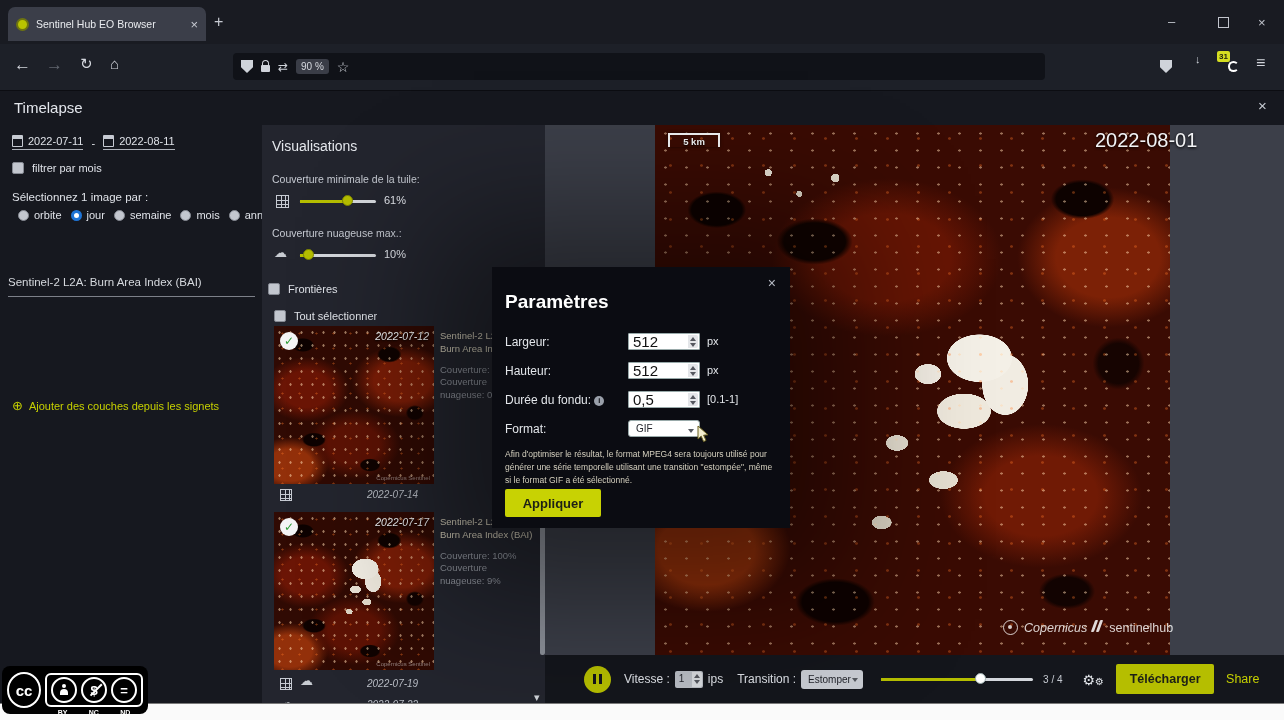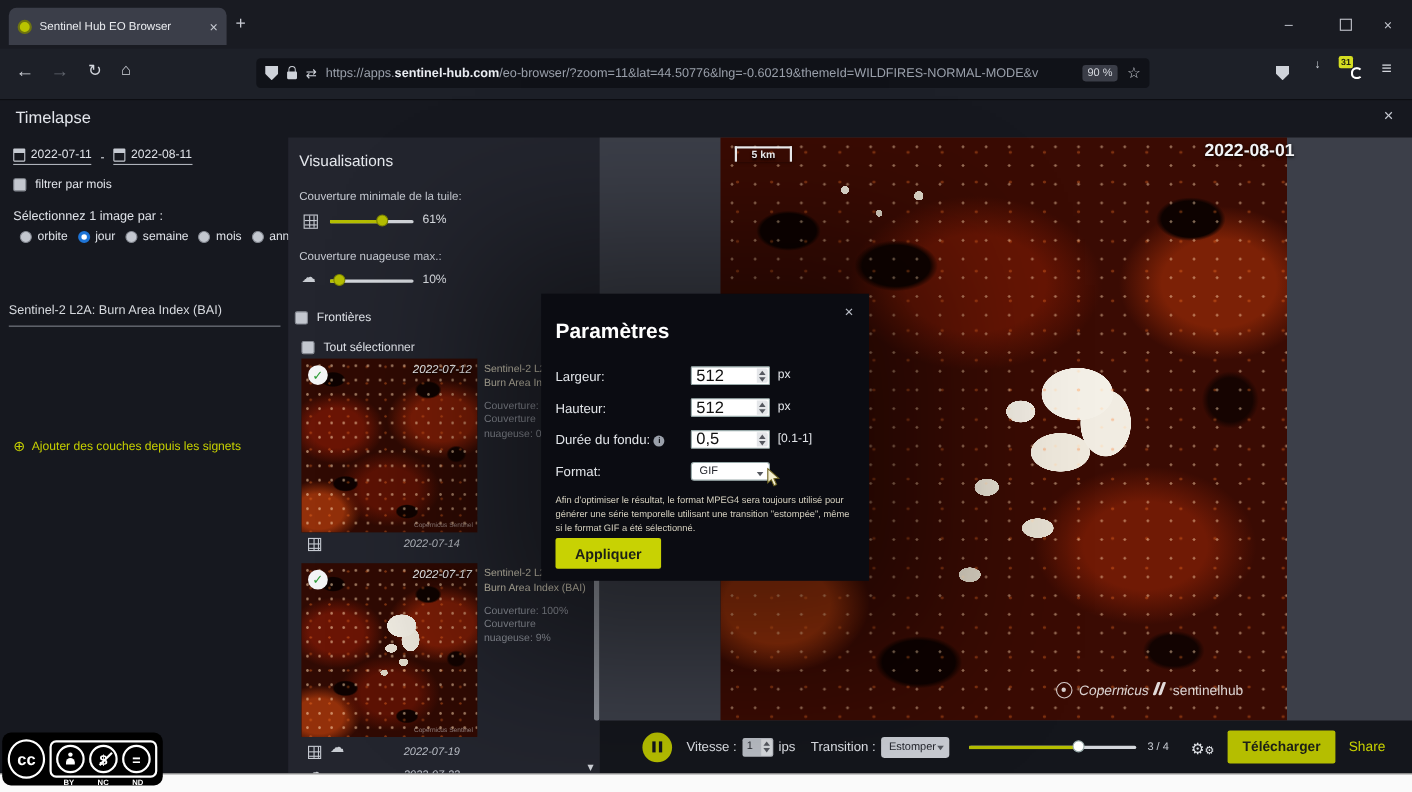--- a/index.html
+++ b/index.html
@@ -120,21 +120,21 @@
       radial-gradient(ellipse 140px 100px at 75% 70%,#701a05 0 40%,transparent 72%),
       radial-gradient(ellipse 160px 110px at 45% 25%,#661504 0 40%,transparent 72%),
       radial-gradient(ellipse 130px 100px at 88% 25%,#7c2106 0 40%,transparent 70%);}
   .mapspeck{position:absolute;inset:0;
     background-image:radial-gradient(rgba(255,216,175,.5) 1px,transparent 1.7px),
                      radial-gradient(rgba(255,120,40,.35) 1px,transparent 1.9px);
     background-size:21px 17px,31px 27px;}
   .scalebar{left:668px;top:133px;width:48px;height:12px;border:2px solid #f2f3f5;border-bottom:none;
     display:flex;align-items:flex-end;justify-content:center;font-size:9.5px;font-weight:bold;color:#f2f3f5;
     text-shadow:0 1px 2px #000;box-shadow:0 0 3px rgba(0,0,0,.5);}
-  .mapdate{font-size:16px;font-weight:bold;color:#f2f3f5;text-shadow:0 1px 3px #000;}
+  .mapdate{font-size:20px;font-weight:normal;color:#f2f3f5;text-shadow:0 1px 3px #000;}
   .attrib{display:flex;align-items:center;gap:6px;color:rgba(255,255,255,.82);font-size:12.5px;}
   .coplogo{width:15px;height:15px;border:1.5px solid rgba(255,255,255,.8);border-radius:50%;box-sizing:border-box;position:relative;}
   .coplogo:after{content:"";position:absolute;left:4px;top:4px;width:4px;height:4px;border-radius:50%;background:rgba(255,255,255,.8);}
   .shslash{display:inline-block;width:3px;height:12px;background:rgba(255,255,255,.85);transform:skewX(-20deg);margin-right:2px;border-radius:1px;}
   
   .playerbar{left:545px;top:655px;width:739px;height:48px;background:#14161c;display:flex;align-items:center;}
   .pausebtn{width:27px;height:27px;border-radius:50%;background:#b5be00;display:flex;align-items:center;justify-content:center;gap:3px;}
   .pausebtn i{display:block;width:3px;height:10px;background:#14161c;}
   .ptxt{font-size:12px;color:#dde0e6;}
   .numspin{position:relative;width:28px;height:17px;background:#b9bdc4;border-radius:2px;}
@@ -198,21 +198,20 @@
 
   <div class="abs toolbar">
     <span class="abs navg" style="left:14px;top:11px;">←</span>
     <span class="abs navg dim" style="left:46px;top:11px;">→</span>
     <span class="abs navg" style="left:80px;top:11px;font-size:15px;">↻</span>
     <span class="abs navg" style="left:110px;top:11px;font-size:15px;">⌂</span>
     <div class="abs urlbar" style="left:233px;top:9px;">
       <span class="shield"></span>
       <span class="lockb"></span>
       <span style="font-size:12px;color:#cfd3da;">⇄</span>
-      <span class="urltxt"><span>https://apps.</span><b>sentinel-hub.com</b><span>/eo-browser/?zoom=11&amp;lat=44.50776&amp;lng=-0.60219&amp;themeId=WILDFIRES-NORMAL-MODE&amp;v</span></span>
       <span class="zoombadge">90 %</span>
       <span style="font-size:14px;color:#cfd3da;">☆</span>
     </div>
     <span class="abs shield" style="left:1160px;top:16px;"></span>
     <span class="abs dlicon" style="left:1192px;top:16px;"></span>
     <span class="abs extbox" style="left:1224px;top:13px;">
       <span class="extbadge">31</span>
     </span>
     <span class="abs navg" style="left:1256px;top:10px;font-size:16px;">≡</span>
   </div>
@@ -340,21 +339,21 @@
 
   <div class="abs pane"></div>
   <div class="abs map">
     <span class="mapburn"></span>
     <span class="mapspeck"></span>
   </div>
   <div class="abs scalebar">
       <span>5 km</span>
     </div>
   <span class="abs mapdate" style="left:1095px;top:129px;">2022-08-01</span>
-  <div class="abs attrib" style="left:960px;top:620px;">
+  <div class="abs attrib" style="left:1003px;top:620px;">
     <span class="coplogo"></span>
     <span style="font-style:italic;">Copernicus</span>
     <span><i class="shslash"></i><i class="shslash"></i></span>
     <span>sentinelhub</span>
   </div>
 
   <div class="abs playerbar">
     <div class="pausebtn" style="margin-left:39px;">
         <i></i>
         <i></i>

